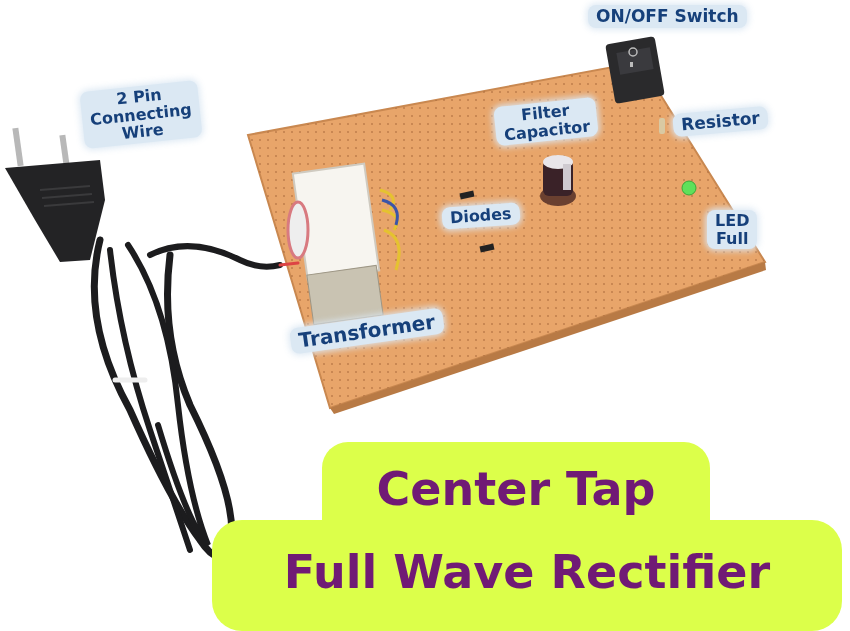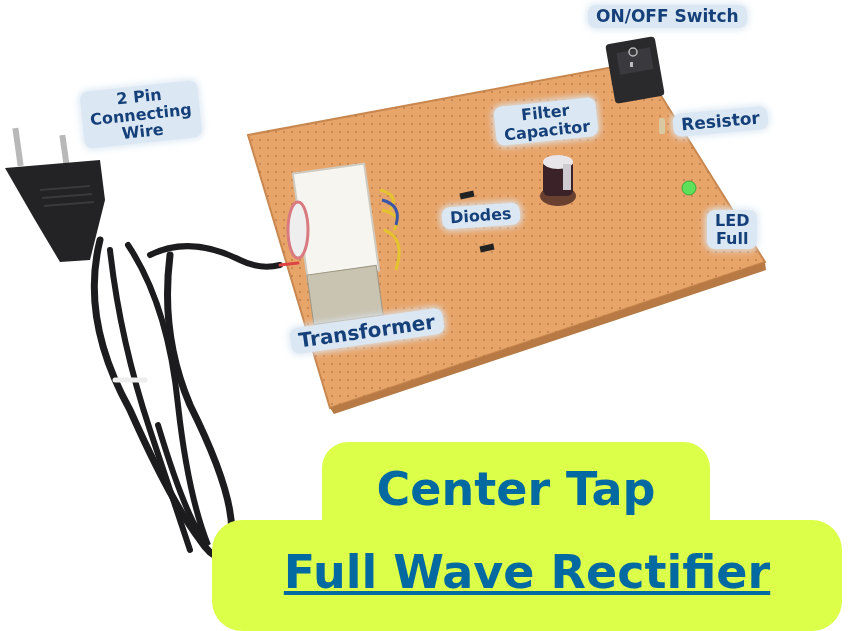--- a/index.html
+++ b/index.html
@@ -19,21 +19,21 @@
     font-weight:bold;
     border-radius:8px;
     padding:2px 8px;
     text-align:center;
     line-height:1.1;
     box-shadow:0 0 6px 2px rgba(219,232,243,0.9);
     white-space:nowrap;
   }
   .label span { display:block; }
   .banner {
-    position:absolute; color:#0369a1; font-weight:bold;
+    position:absolute; color:#701a75; font-weight:bold;
     font-family:"DejaVu Sans", sans-serif;
     text-align:center; white-space:nowrap;
   }
   .banner-bg1 {
     position:absolute; left:322px; top:442px; width:388px; height:110px;
     background:#dcff4a; border-radius:26px;
   }
   .banner-bg2 {
     position:absolute; left:212px; top:520px; width:630px; height:111px;
     background:#dcff4a; border-radius:30px;
@@ -130,14 +130,14 @@
     <span>Full</span>
   </div>
 
   <div class="label" style="left:290px;top:318px;font-size:20px;transform:rotate(-8deg);">
     <span>Transformer</span>
   </div>
 
   <div class="banner-bg1"></div>
   <div class="banner-bg2"></div>
   <div class="banner" style="left:322px;top:462px;width:388px;font-size:46px;">Center Tap</div>
-  <div class="banner" style="left:212px;top:545px;width:630px;font-size:46px;text-decoration:underline;">Full Wave Rectifier</div>
+  <div class="banner" style="left:212px;top:545px;width:630px;font-size:46px;">Full Wave Rectifier</div>
 </div>
 
 </body></html>

